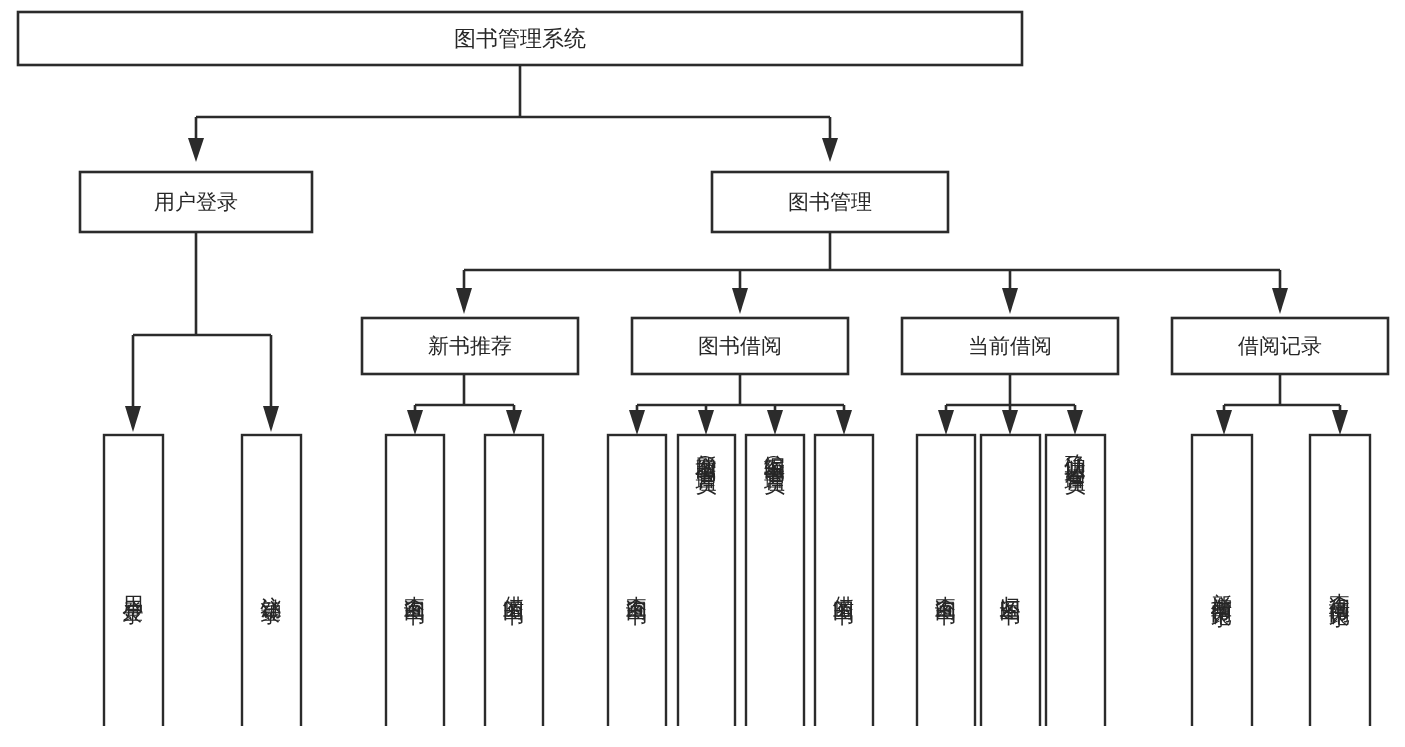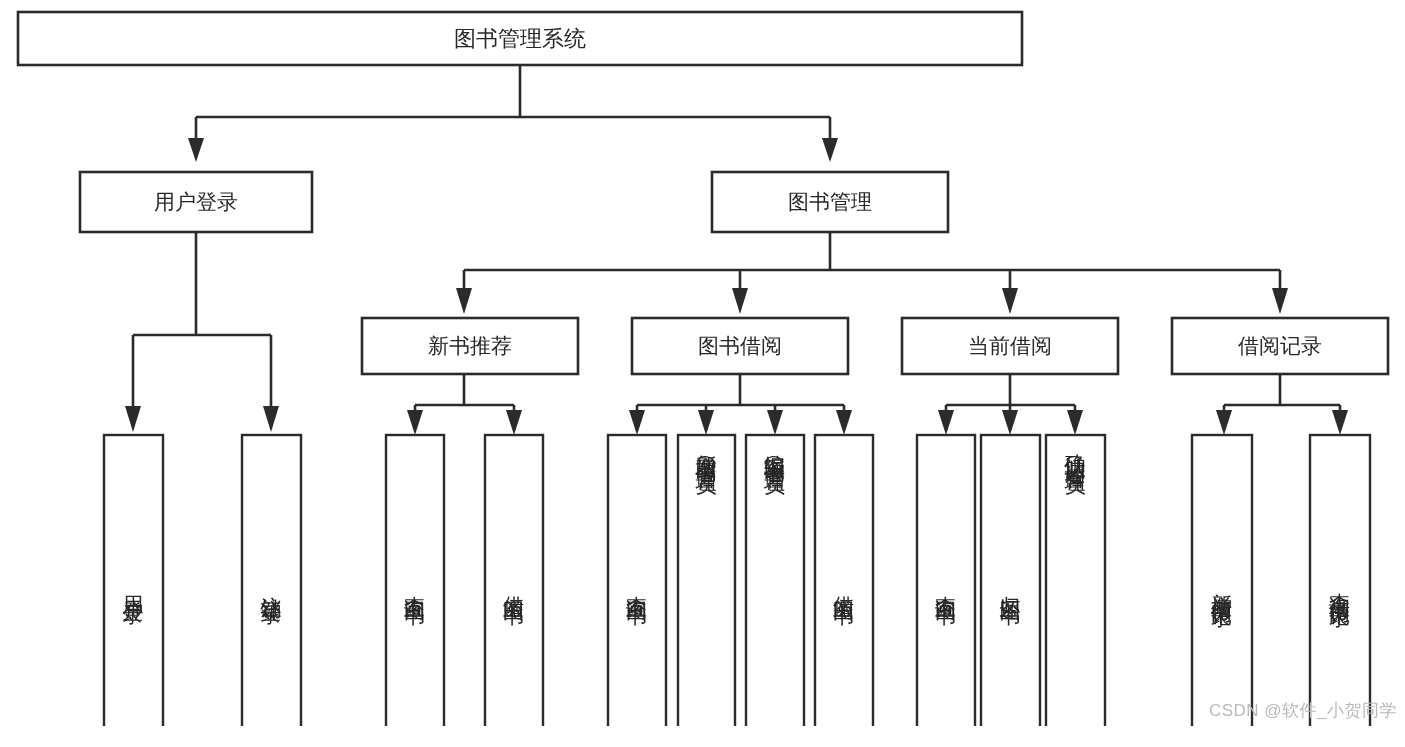--- a/index.html
+++ b/index.html
@@ -255,15 +255,14 @@
     <span class="leaf-label">确认归还（管理员）</span>
   </div>
 
   <div class="leaf-label-wrap" style="left:1192px; top:435px; width:60px; height:300px;">
     <span class="leaf-label">新增借阅记录</span>
   </div>
   <div class="leaf-label-wrap" style="left:1310px; top:435px; width:60px; height:300px;">
     <span class="leaf-label">查询借阅记录</span>
   </div>
 
-  <div class="watermark">CSDN @软件_小贺同学</div>
 
 </div>
 
 </body></html>

